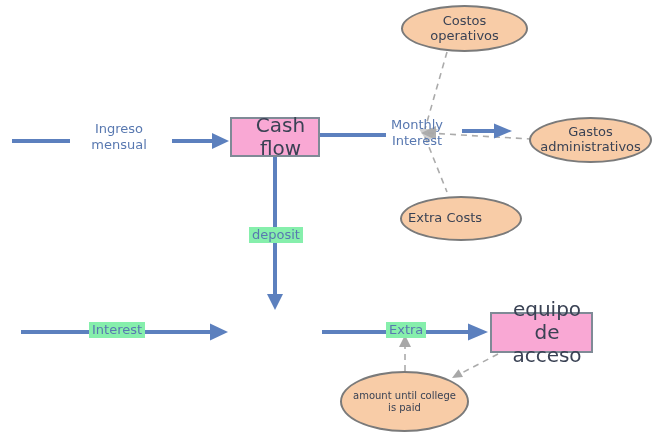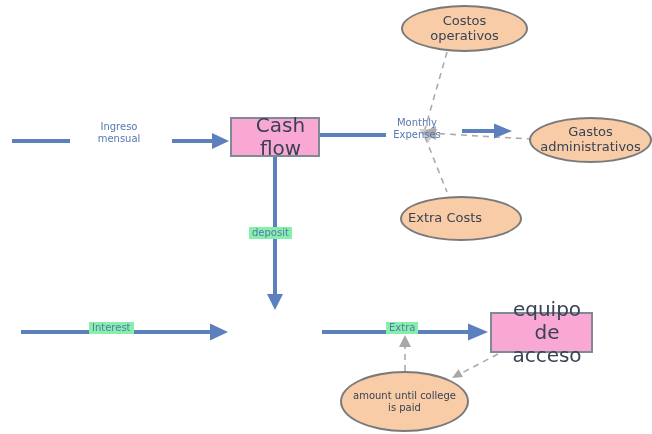--- a/index.html
+++ b/index.html
@@ -25,21 +25,21 @@
   }
   .entity{
     background:#f8cca7;
     border:2px solid #7a7a7a;
     border-radius:50%;
     font-size:13px;
     padding:2px 6px;
   }
   .flow-label{
     position:absolute;z-index:2;
-    color:#5878b0;font-size:10px;line-height:1.2;
+    color:#5878b0;font-size:13px;line-height:1.2;
     text-align:center;
   }
   .label-bg{background:#86efac;padding:0 3px;z-index:2;}
   
   #n-cash   {left:230px;top:117px;width:90px;height:40px;}
   #n-util   {left:230px;top:312px;width:92px;height:40px;}
   #n-equipo {left:490px;top:312px;width:103px;height:41px;}
   #n-costos {left:401px;top:5px;  width:127px;height:47px;}
   #n-gastos {left:529px;top:117px;width:123px;height:46px;}
   #n-extra  {left:400px;top:196px;width:122px;height:45px;}
@@ -106,18 +106,18 @@
     <span>Gastos administrativos</span>
   </div>
   <div class="node entity" id="n-extra">
     <span>Extra Costs</span>
   </div>
   <div class="node entity" id="n-amount">
     <span>amount until college is paid</span>
   </div>
 
   <div class="flow-label" id="l-ingreso">Ingreso mensual</div>
-  <div class="flow-label" id="l-monthly">Monthly Expenses</div>
+  <div class="flow-label" id="l-monthly">Monthly Interest</div>
   <div class="flow-label label-bg" id="l-deposit">deposit</div>
   <div class="flow-label label-bg" id="l-interest">Interest</div>
   <div class="flow-label label-bg" id="l-flow">Extra</div>
 
 </div>
 
 </body></html>

